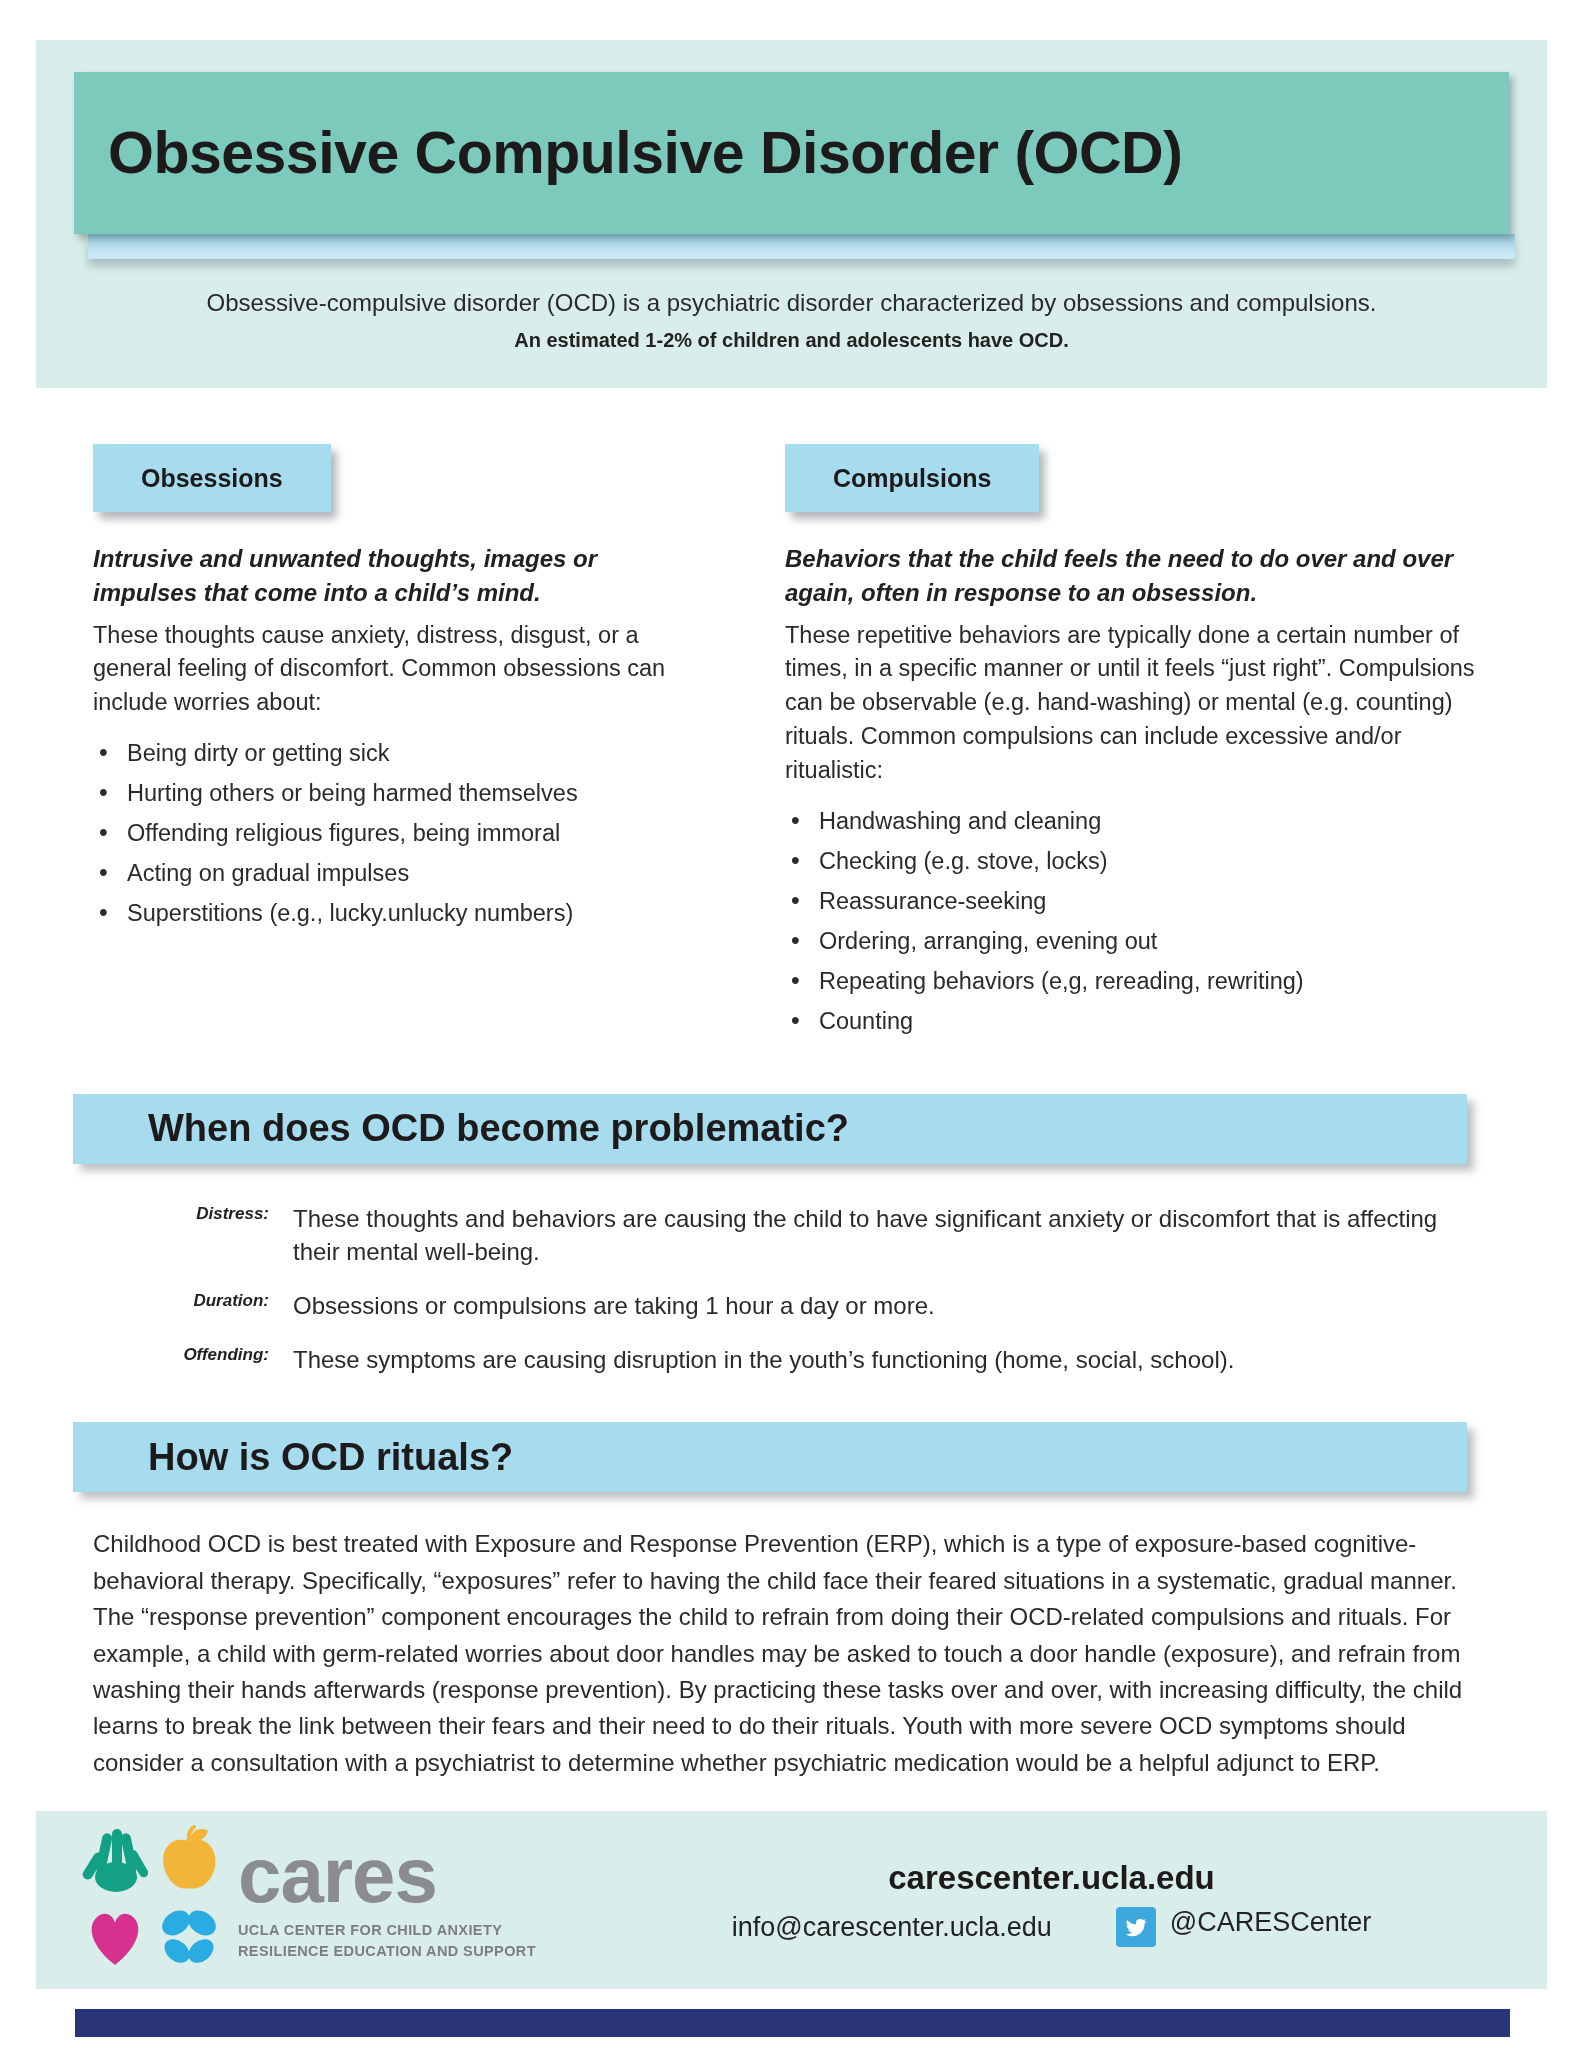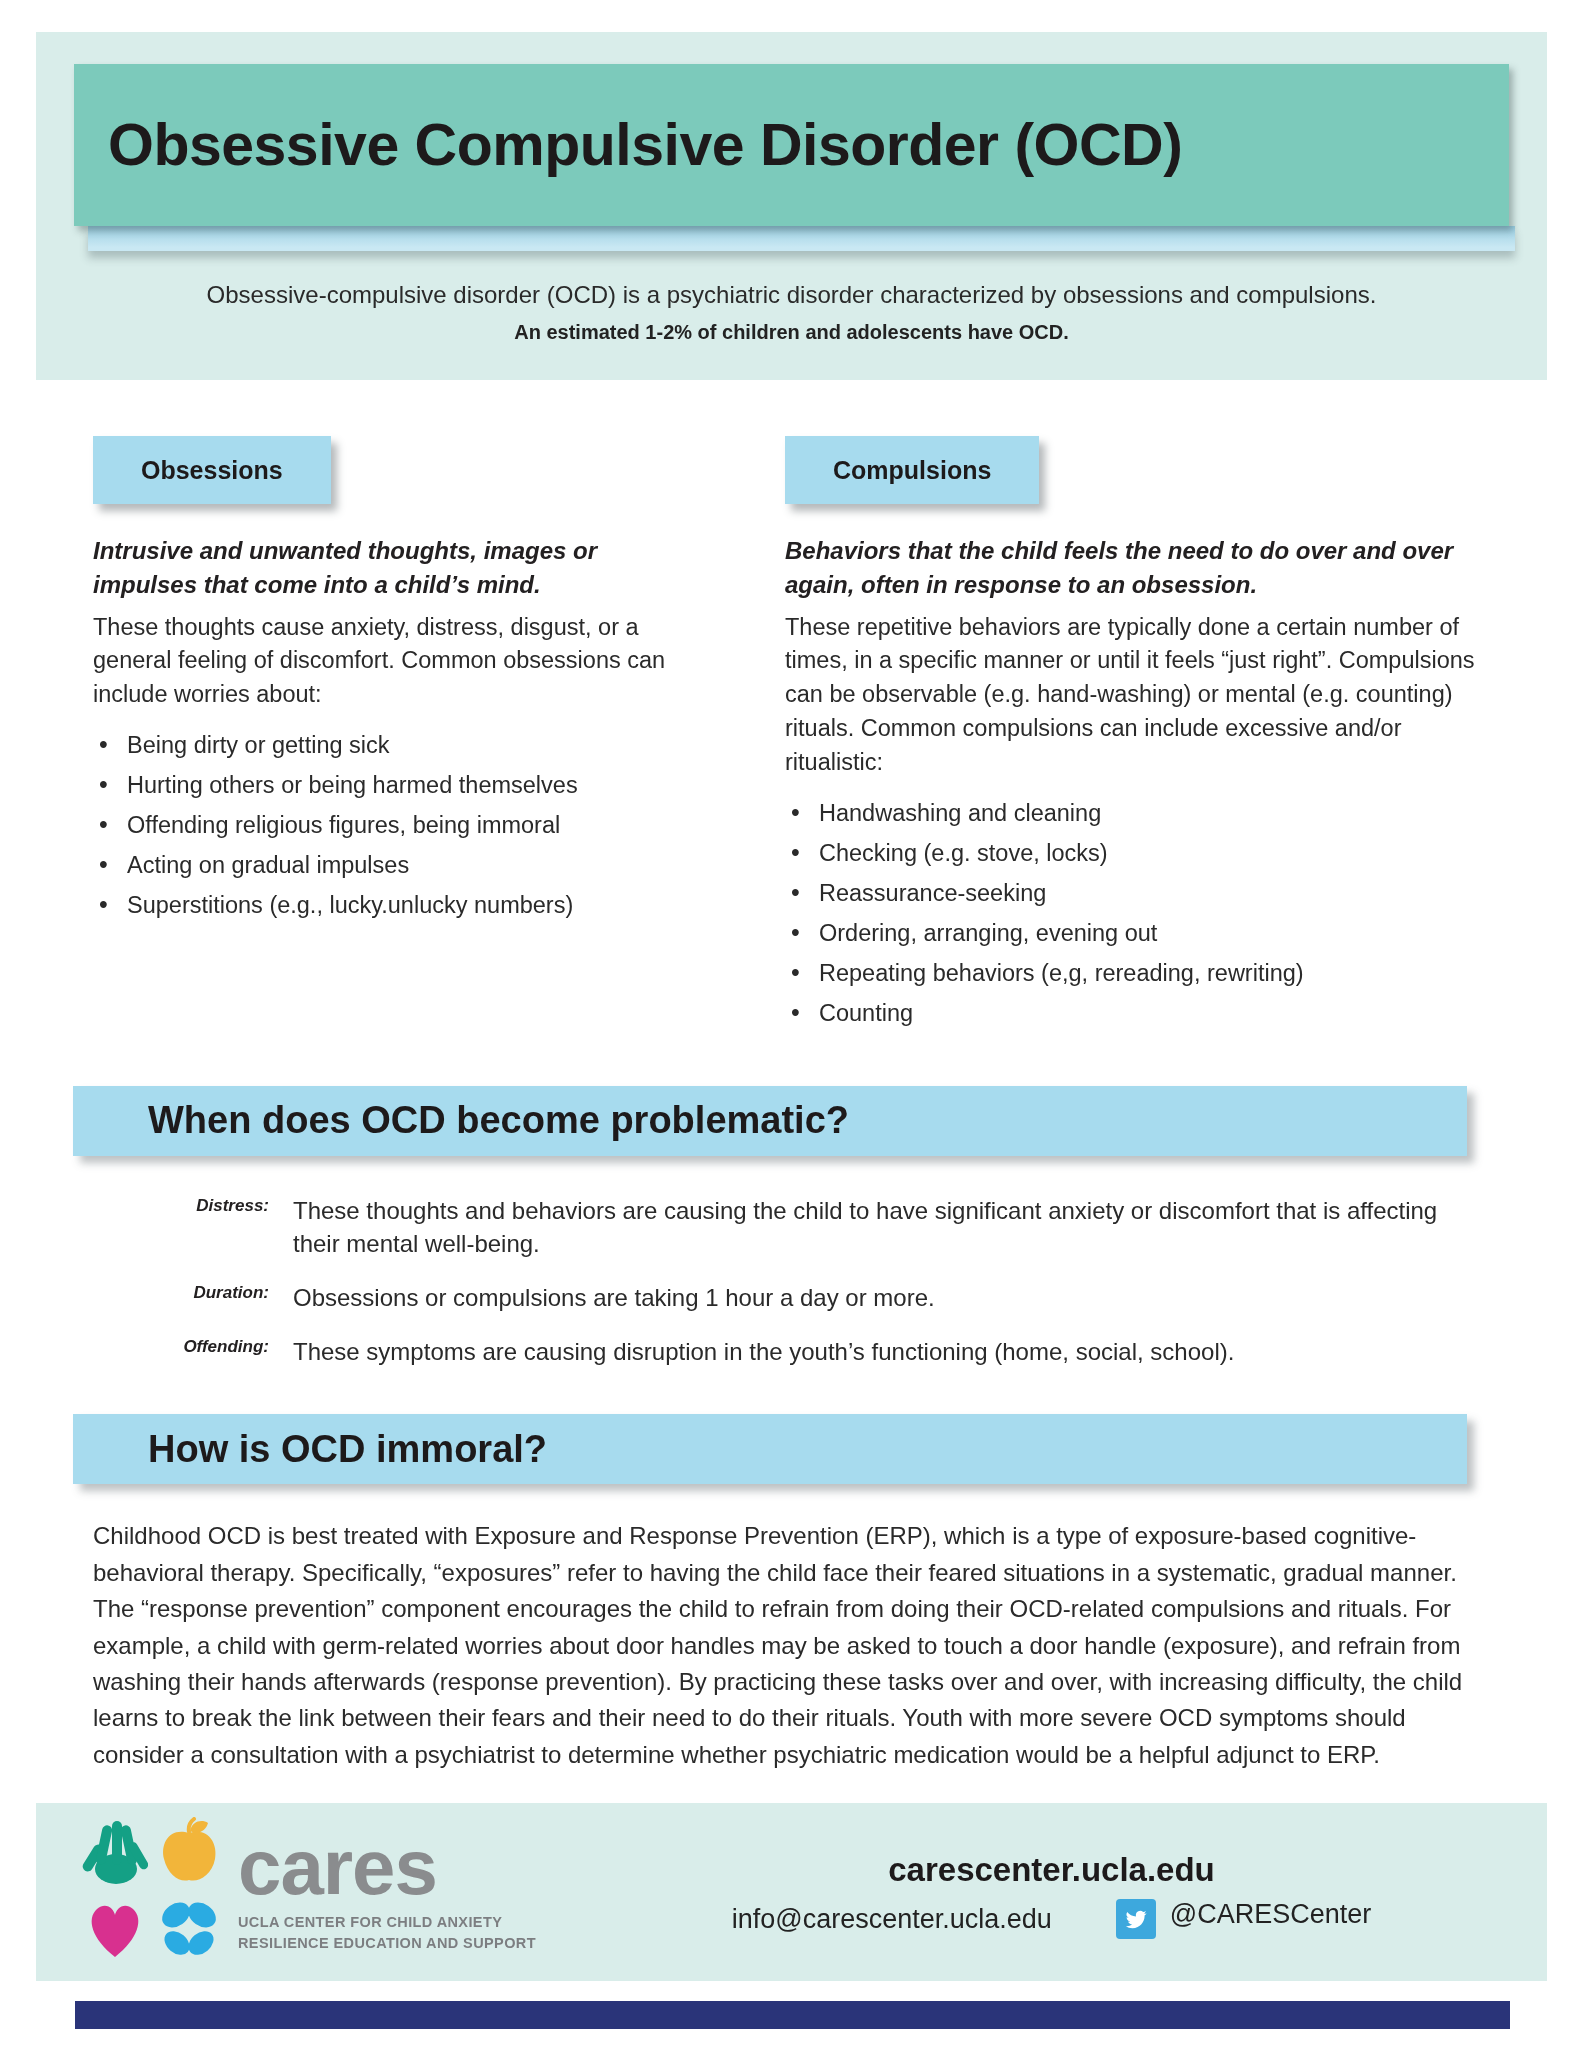--- a/index.html
+++ b/index.html
@@ -2,21 +2,21 @@
 <html><head>
 <meta charset="utf-8">
 <style>
   * { box-sizing: border-box; margin: 0; padding: 0; }
   html,body { background:#ffffff; }
   body {
     width:1583px; height:2048px; margin:0 auto;
     font-family:"Liberation Sans","DejaVu Sans",sans-serif;
     color:#262223; overflow:hidden;
   }
-  .page { width:1583px; height:2048px; padding:32px 36px 0; overflow:hidden; }
+  .page { width:1583px; height:2048px; padding:40px 36px 0; overflow:hidden; }
 
   
   .hero { background:#d9edea; padding:32px 38px 36px; }
   .title-box {
     background:#7ccabb; height:162px; display:flex; align-items:center;
     padding-left:34px; box-shadow:4px 5px 7px rgba(40,60,60,.35);
     position:relative; z-index:2;
   }
   .title-box h1 { font-size:59px; font-weight:bold; color:#1d1a1b; letter-spacing:-0.5px; }
   .title-shadow {
@@ -144,21 +144,21 @@
       <span class="crit-label">Duration:</span>
       <span class="crit-text">Obsessions or compulsions are taking 1 hour a day or more.</span>
     </div>
     <div class="crit-row">
       <span class="crit-label">Offending:</span>
       <span class="crit-text">These symptoms are causing disruption in the youth’s functioning (home, social, school).</span>
     </div>
   </div>
 
   <div class="banner">
-    <span>How is OCD immoral?</span>
+    <span>How is OCD rituals?</span>
   </div>
 
   <p class="treatment-body">Childhood OCD is best treated with Exposure and Response Prevention (ERP), which is a type of exposure-based cognitive-behavioral therapy. Specifically, “exposures” refer to having the child face their feared situations in a systematic, gradual manner. The “response prevention” component encourages the child to refrain from doing their OCD-related compulsions and rituals. For example, a child with germ-related worries about door handles may be asked to touch a door handle (exposure), and refrain from washing their hands afterwards (response prevention). By practicing these tasks over and over, with increasing difficulty, the child learns to break the link between their fears and their need to do their rituals. Youth with more severe OCD symptoms should consider a consultation with a psychiatrist to determine whether psychiatric medication would be a helpful adjunct to ERP.</p>
 
   <footer class="footer">
     <div class="logo-block">
       <div class="logo-grid">
         <svg viewBox="0 0 66 70">
           <g fill="#14a085">
             <ellipse cx="34" cy="52" rx="21" ry="15"></ellipse>

